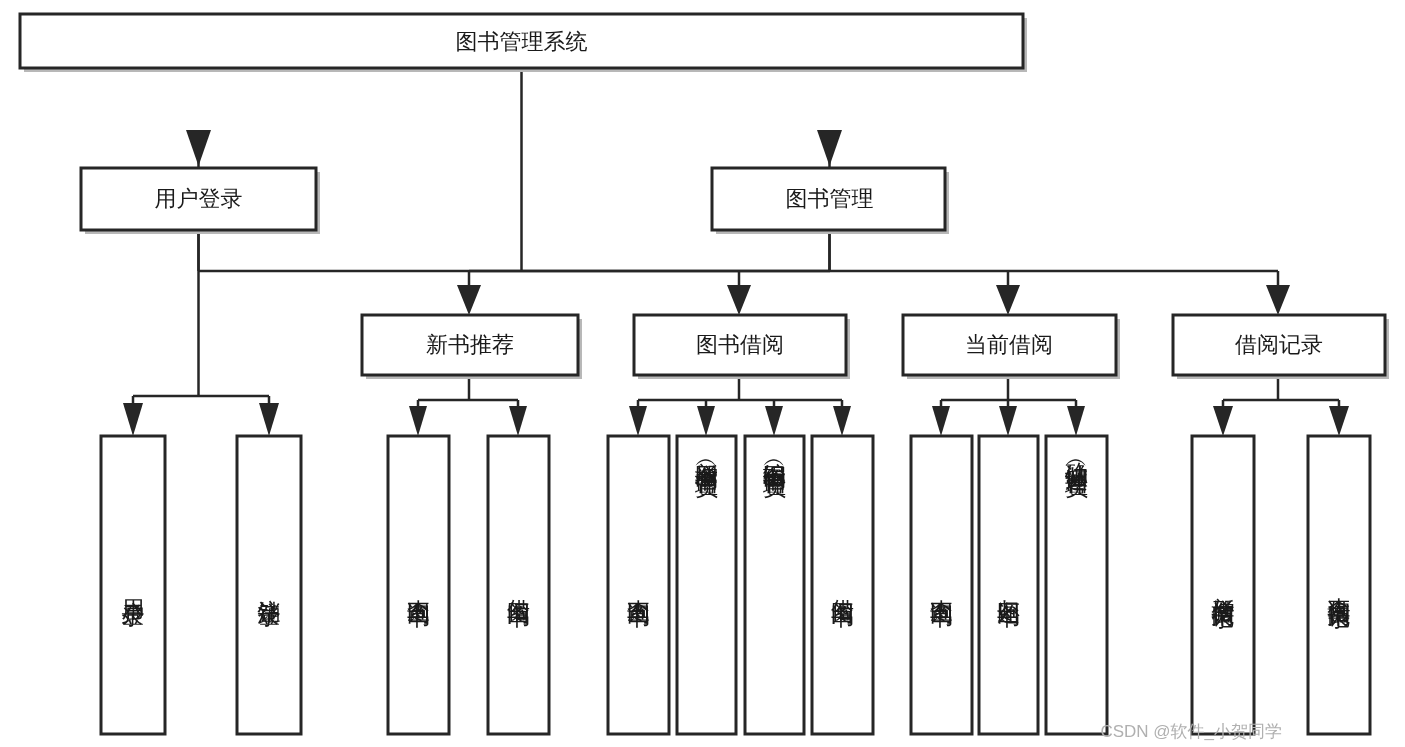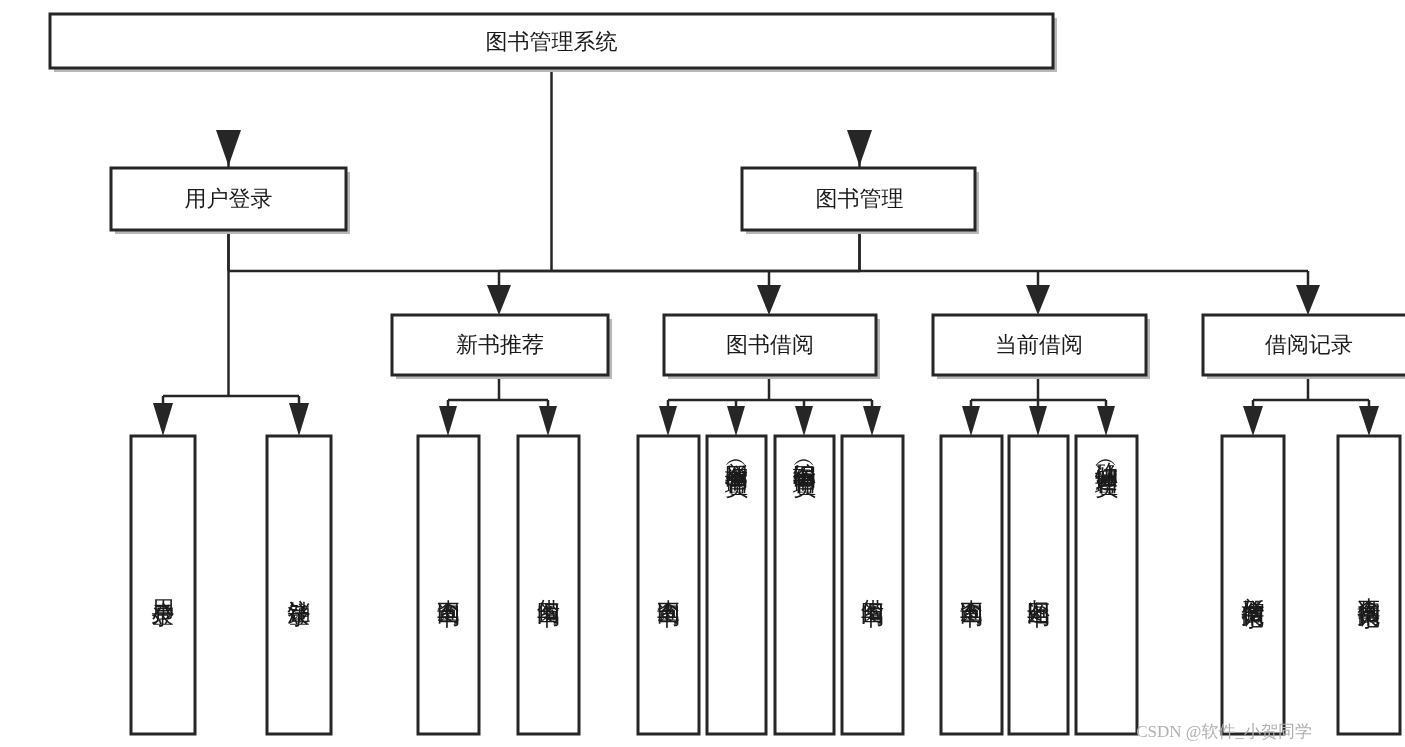--- a/index.html
+++ b/index.html
@@ -12,21 +12,20 @@
     width: 1405px;
     height: 747px;
     font-family: "Liberation Sans", "DejaVu Sans", sans-serif;
     overflow: hidden;
     position: relative;
   }
   #diagram-root {
     position: relative;
     width: 1290px;
     height: 747px;
-    margin-left: 30px;
   }
   svg#flowchart {
     position: absolute;
     top: 0;
     left: 0;
     width: 1405px;
     height: 747px;
   }
   .node-rect {
     fill: #ffffff;
@@ -50,21 +49,21 @@
     font-family: "Liberation Sans", "DejaVu Sans", sans-serif;
     font-size: 22px;
     fill: #1a1a1a;
     text-anchor: middle;
     dominant-baseline: middle;
   }
   .watermark-text {
     position: absolute;
     right: 8px;
     bottom: 4px;
-    font-family: Liberation Serif, serif;
+    font-family: Liberation Sans, sans-serif;
     font-size: 17px;
     color: #b0b0b0;
     white-space: nowrap;
     user-select: none;
   }
   .vlabel {
     position: absolute;
     display: flex;
     align-items: center;
     justify-content: center;

